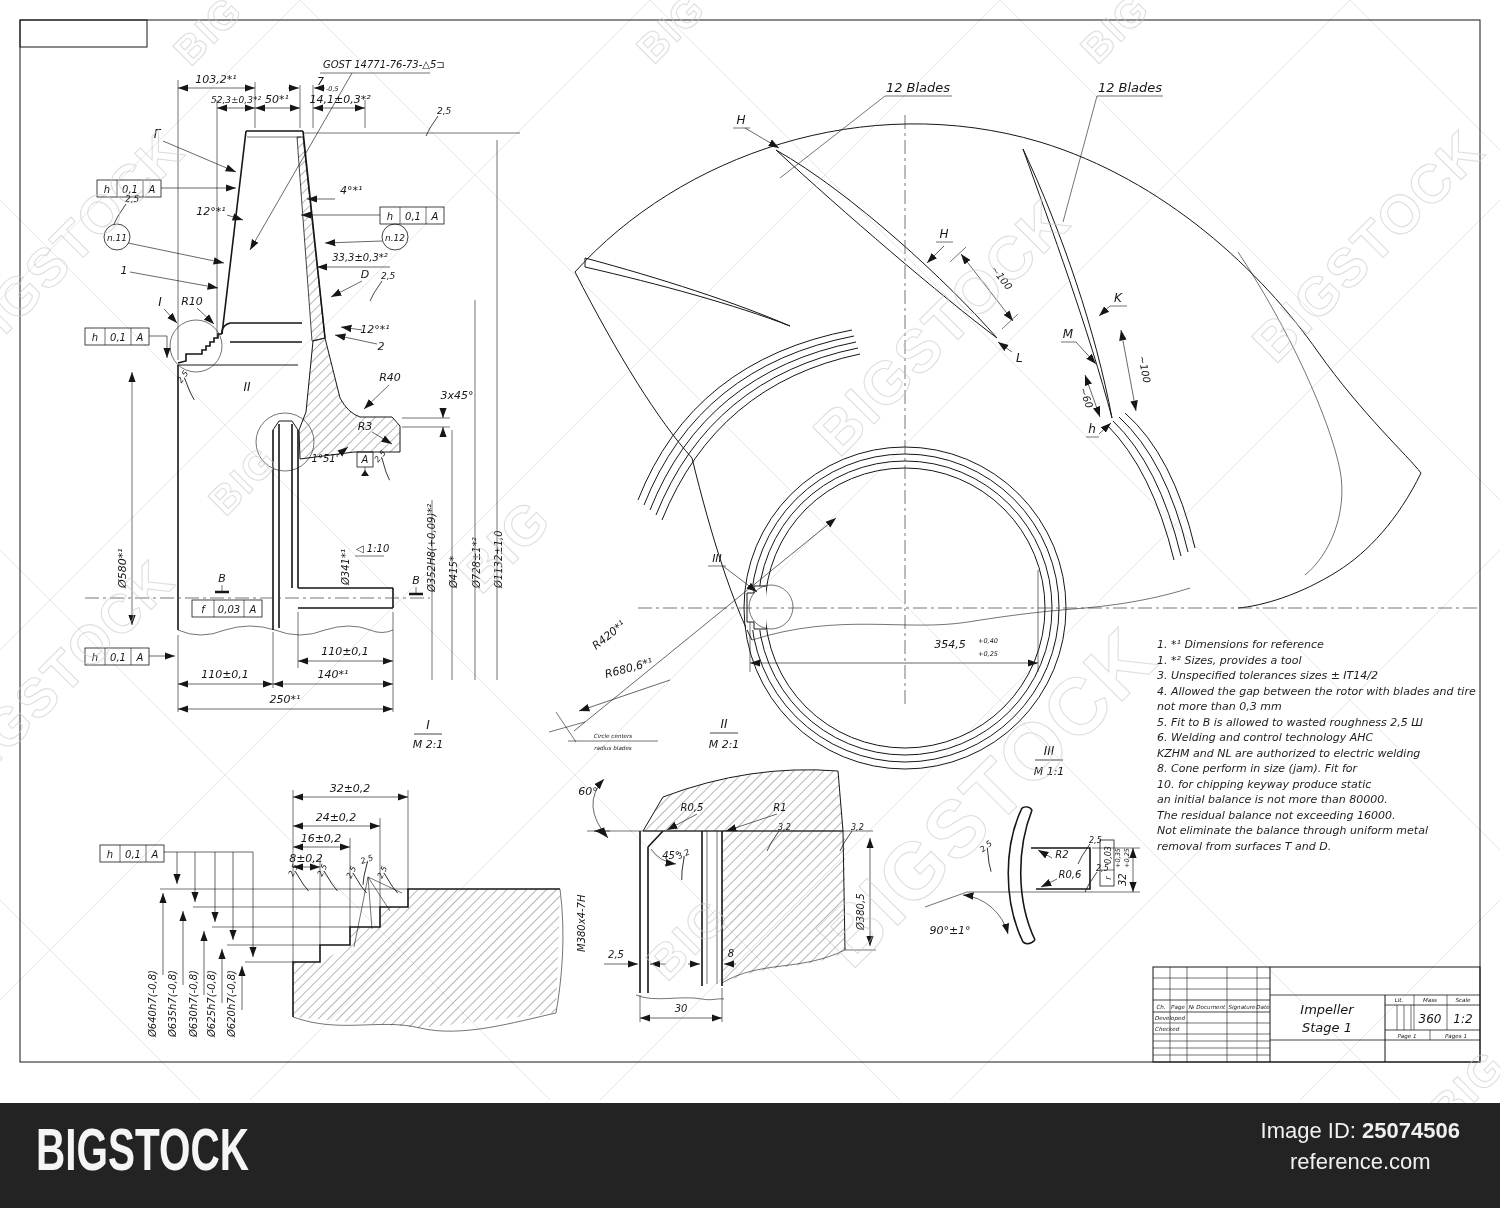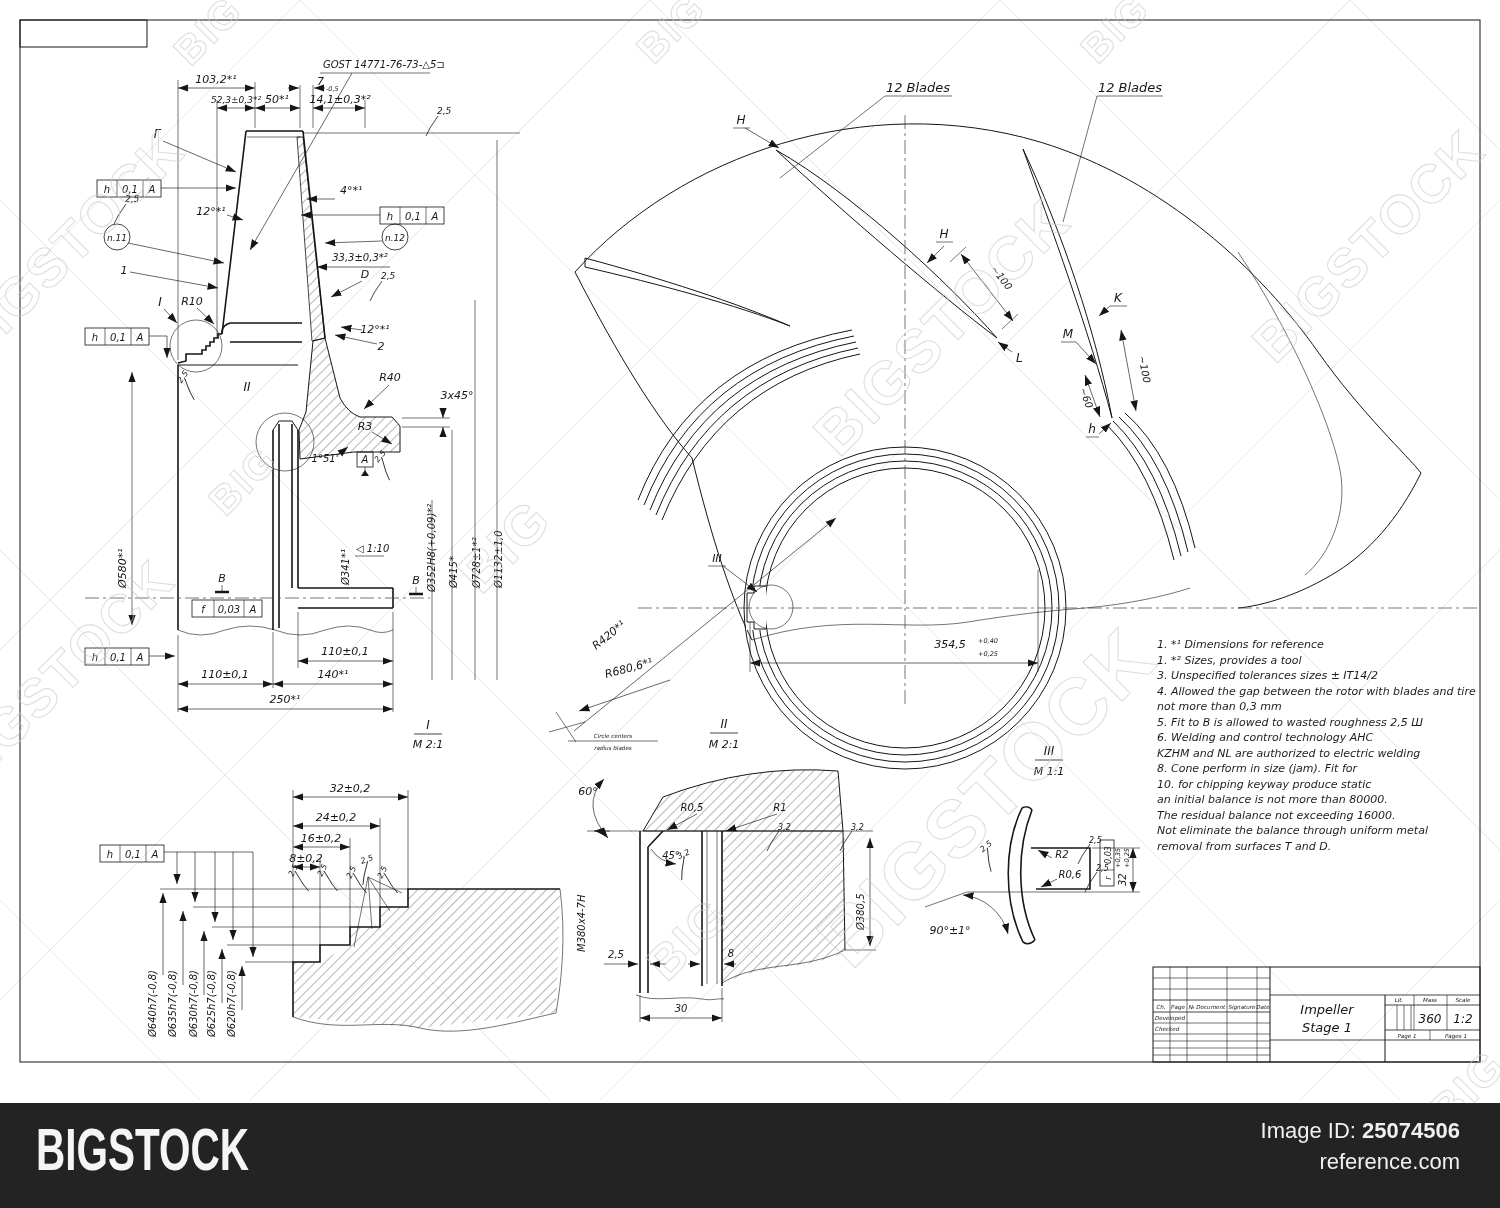--- a/index.html
+++ b/index.html
@@ -13,21 +13,21 @@
   text.t{font-style:italic;font-family:"DejaVu Sans",sans-serif;fill:#161616}
   .s6{font-size:6.5px}.s5{font-size:5.6px}.s8{font-size:8px}.s9{font-size:9px}.s10{font-size:10px}.s11{font-size:11px}.s12{font-size:12px}.s13{font-size:13px}
   .mid{text-anchor:middle}
   .notes{position:absolute;left:1157px;top:637px;width:335px;font-style:italic;font-size:11px;line-height:15.5px;color:#1d1d1d;}
   .wm{position:absolute;font-family:"Liberation Sans",sans-serif;font-weight:700;color:transparent;
       -webkit-text-stroke:1.1px #c9c9c9;letter-spacing:2px;opacity:.6;pointer-events:none;
       transform-origin:0 0;white-space:nowrap;}
   .footer{position:absolute;left:0;top:1103px;width:1500px;height:105px;background:#232323;}
   .flogo{position:absolute;left:36px;top:12px;font-family:"Liberation Sans",sans-serif;font-weight:700;
          font-size:46px;color:#f5f5f5;letter-spacing:0px;transform:scale(.88,1.28);transform-origin:0 0;}
-  .fid{position:absolute;right:40px;top:12px;text-align:right;font-family:"Liberation Sans",sans-serif;color:#f0f0f0;font-size:22px;line-height:31px;}
+  .fid{position:absolute;right:40px;top:12px;text-align:center;font-family:"Liberation Sans",sans-serif;color:#f0f0f0;font-size:22px;line-height:31px;}
   .fid b{font-weight:700}
 </style>
 </head>
 <body>
 
 <div id="sheet">
 
 <svg width="1500" height="1103" viewBox="0 0 1500 1103">
   <defs>
     <pattern id="hat" width="7" height="7" patternUnits="userSpaceOnUse" patternTransform="rotate(45)">

